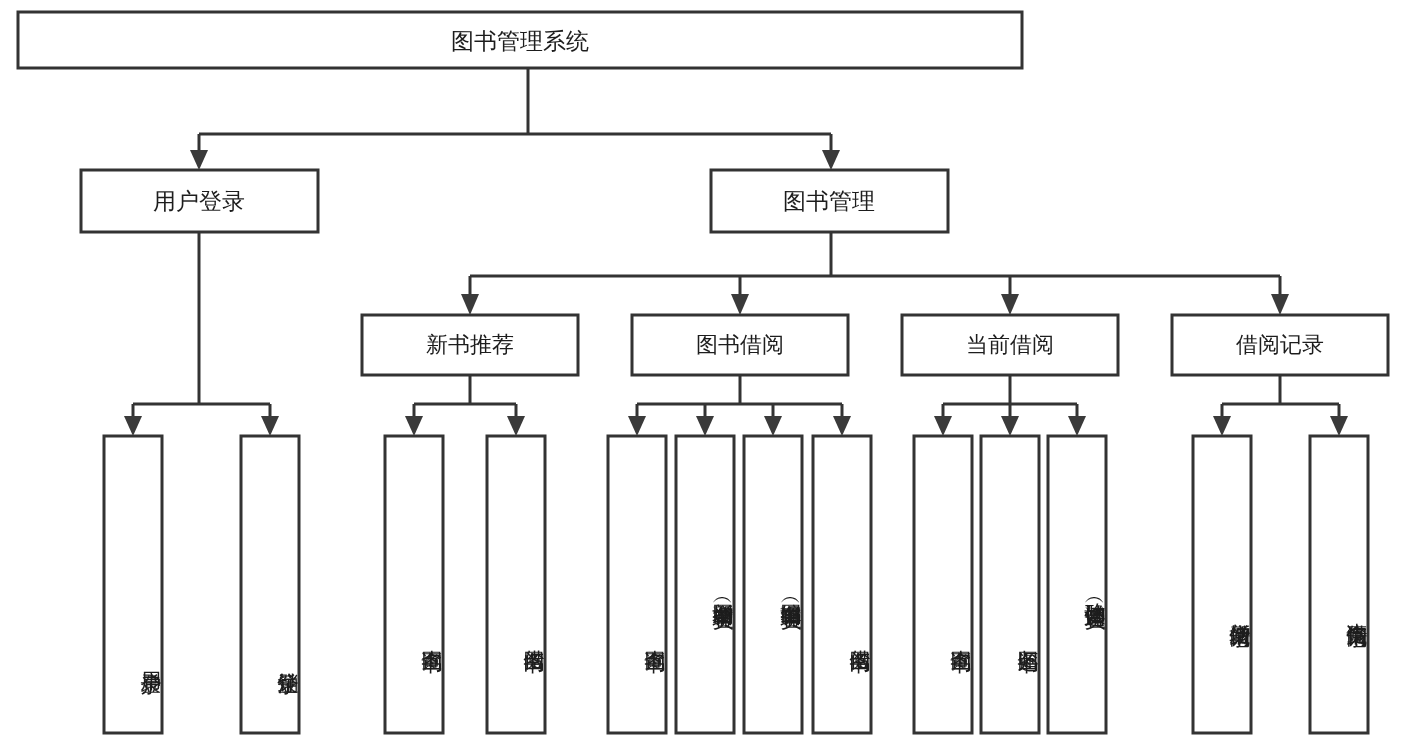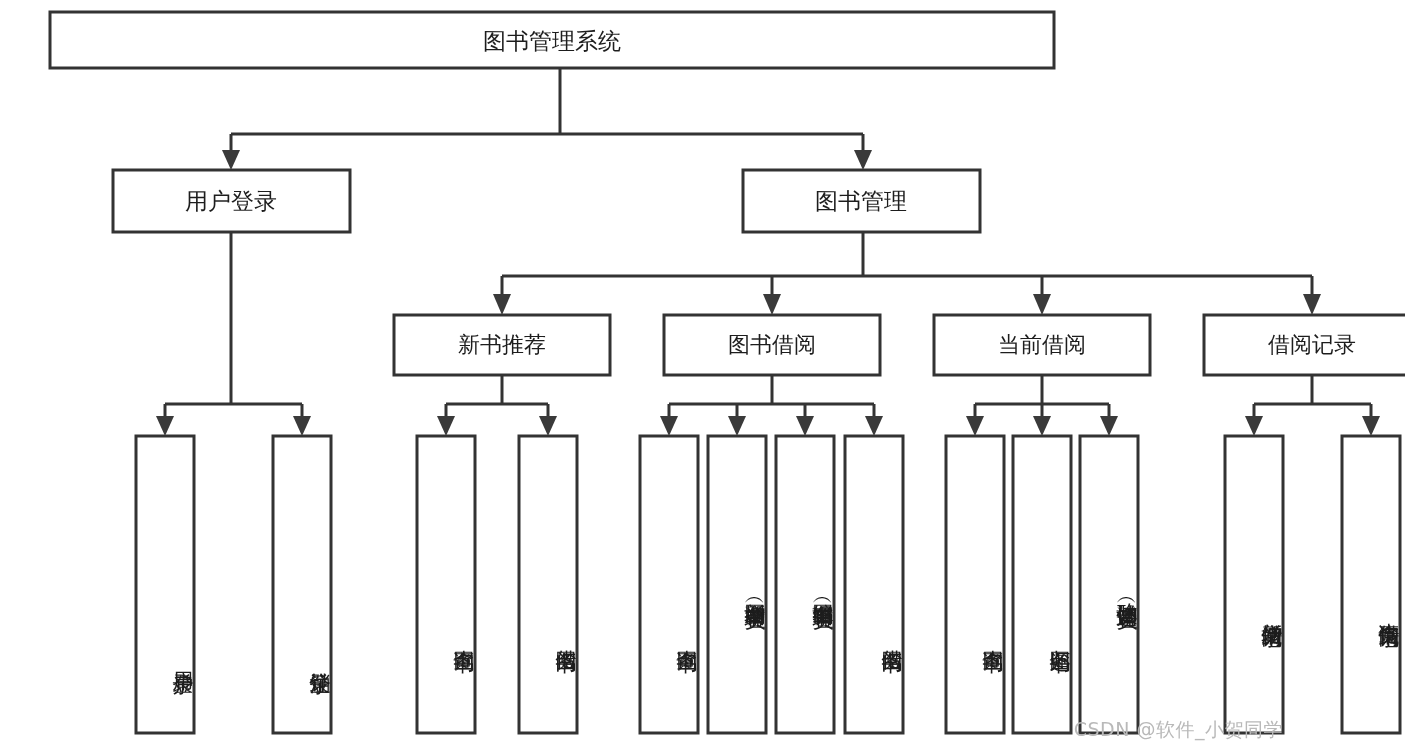--- a/index.html
+++ b/index.html
@@ -12,21 +12,20 @@
     width: 1405px;
     height: 747px;
     overflow: hidden;
     font-family: "DejaVu Sans", "Liberation Sans", sans-serif;
   }
   #diagram-root {
     position: relative;
     width: 1259px;
     height: 747px;
     background: #ffffff;
-    margin-left: 32px;
   }
   svg.flow {
     position: absolute;
     top: 0;
     left: 0;
     width: 1405px;
     height: 747px;
     display: block;
   }
   .node-rect {
@@ -227,14 +226,13 @@
   <div class="vert-label" style="left:744px; top:436px; width:58px; height:297px; padding-top:6px;">编辑图书（管理员）</div>
   <div class="vert-label" style="left:813px; top:436px; width:58px; height:297px; padding-top:50px;">借阅图书</div>
 
   <div class="vert-label" style="left:914px; top:436px; width:58px; height:297px; padding-top:50px;">查询图书</div>
   <div class="vert-label" style="left:981px; top:436px; width:58px; height:297px; padding-top:50px;">归还图书</div>
   <div class="vert-label" style="left:1048px; top:436px; width:58px; height:297px; padding-top:6px;">确认归还（管理员）</div>
 
   <div class="vert-label" style="left:1193px; top:436px; width:58px; height:297px; padding-top:24px;">新增借阅记录</div>
   <div class="vert-label" style="left:1310px; top:436px; width:58px; height:297px; padding-top:24px;">查询借阅记录</div>
 
-  <div class="watermark">CSDN @软件_小贺同学</div>
 </div>
 
 </body></html>

